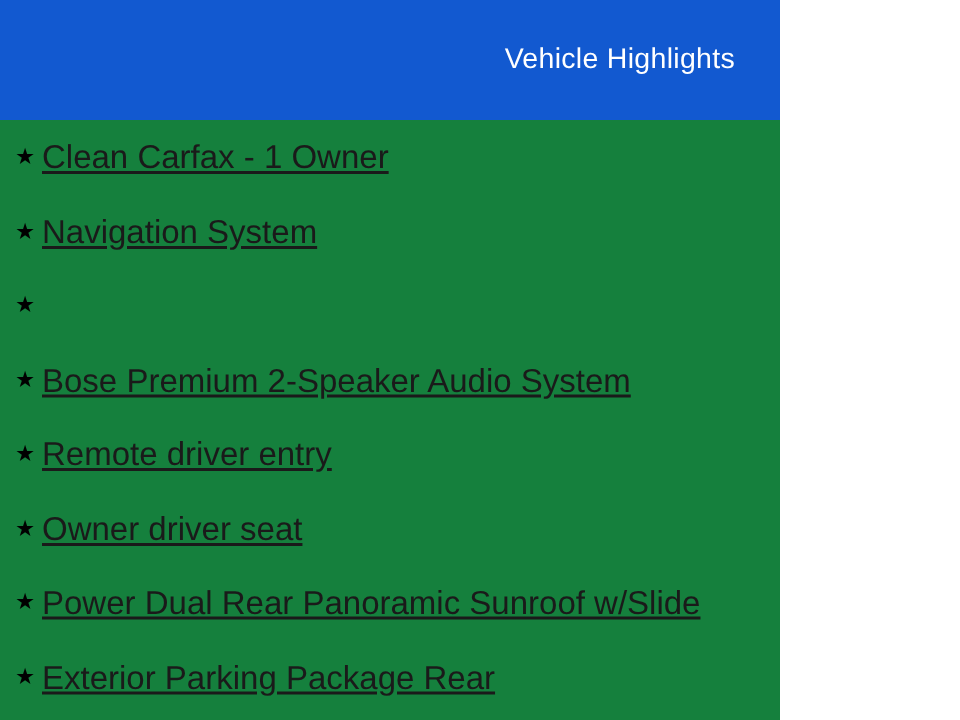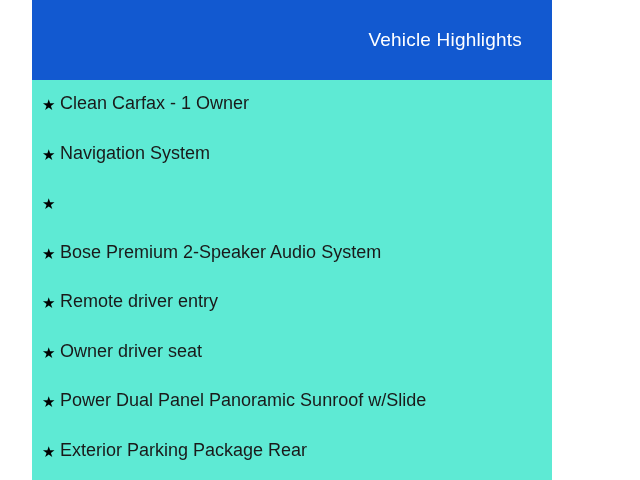--- a/index.html
+++ b/index.html
@@ -10,23 +10,22 @@
     width: 640px;
     height: 480px;
     background: #ffffff;
     font-family: "Liberation Sans", sans-serif;
     overflow: hidden;
   }
   .page {
     position: relative;
     width: 520px;
     height: 480px;
-    background: #5eead4;
+    background: #15803d;
     box-sizing: border-box;
-    margin-left: 32px;
   }
   .header {
     width: 100%;
     height: 80px;
     background: #1259d0;
     display: flex;
     align-items: center;
     justify-content: flex-end;
     box-sizing: border-box;
     padding-right: 30px;
@@ -53,23 +52,24 @@
     color: #000000;
     font-size: 15px;
     line-height: 1;
     width: 18px;
     flex: 0 0 18px;
     text-align: left;
     padding-top: 3px;
   }
   .highlight-label {
     color: #1a1a1a;
-    font-size: 18px;
+    font-size: 22px;
     line-height: 1;
     white-space: nowrap;
+    text-decoration: underline;
   }
 </style>
 </head>
 <body>
 
 <div class="page">
 
   <div class="header">
     <div class="header-title">Vehicle Highlights</div>
   </div>
@@ -100,21 +100,21 @@
       <span class="highlight-label">Remote driver entry</span>
     </li>
 
     <li class="highlight-item">
       <span class="bullet-star">★</span>
       <span class="highlight-label">Owner driver seat</span>
     </li>
 
     <li class="highlight-item">
       <span class="bullet-star">★</span>
-      <span class="highlight-label">Power Dual Panel Panoramic Sunroof w/Slide</span>
+      <span class="highlight-label">Power Dual Rear Panoramic Sunroof w/Slide</span>
     </li>
 
     <li class="highlight-item">
       <span class="bullet-star">★</span>
       <span class="highlight-label">Exterior Parking Package Rear</span>
     </li>
 
   </ul>
 
 </div>

